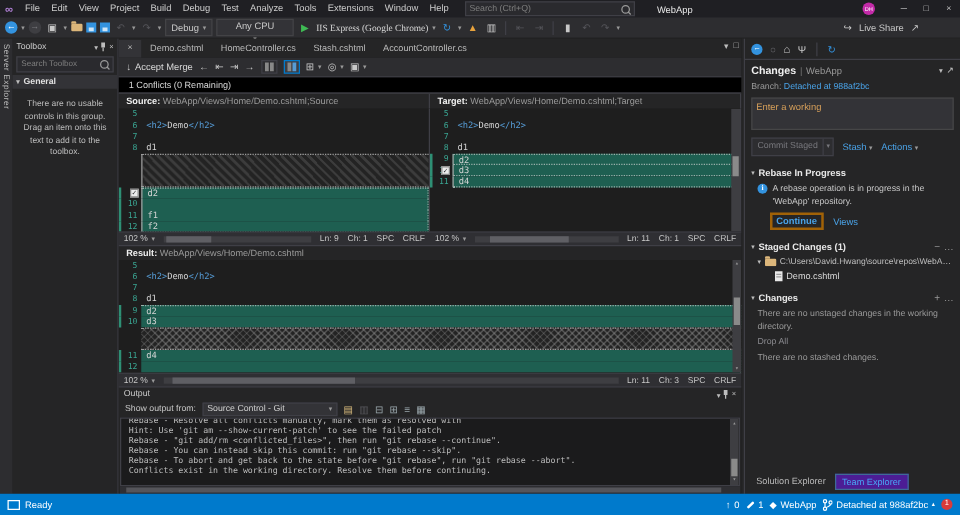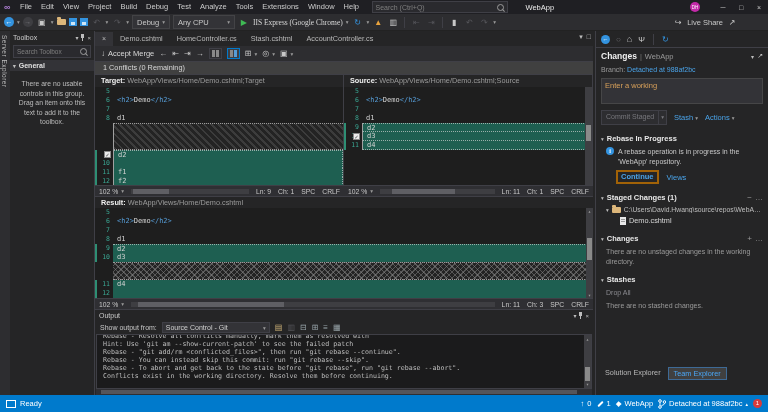--- a/index.html
+++ b/index.html
@@ -67,21 +67,21 @@
 
   #mergebar{height:15px;background:#2d2d30;border-bottom:1px solid #3f3f46;display:flex;align-items:center;
     gap:5px;font-size:7.5px;color:#d8d8d8;padding:0 6px;flex:none;}
   .mbtn{display:flex;align-items:center;gap:3px;}
   .micon{font-size:8px;color:#c8c8c8;}
   .lay{width:13px;height:11px;border:1px solid #3f3f46;display:flex;align-items:center;justify-content:center;gap:1px;box-sizing:border-box;}
   .lay i{display:block;width:3px;height:7px;background:#888;}
   .lay i.b{background:#569cd6;}
   .lay.sel{border-color:#007acc;background:#3e3e42;}
 
-  #conflictline{height:12px;line-height:12px;font-size:7.3px;color:#d8d8d8;padding-left:8px;background:#404040;flex:none;}
+  #conflictline{height:12px;line-height:12px;font-size:7.3px;color:#d8d8d8;padding-left:8px;background:#000000;flex:none;}
 
   #stheads{height:12px;display:flex;flex:none;background:#252526;border-top:1px solid #3f3f46;}
   .sthead{flex:1;font-size:7.3px;line-height:12px;padding-left:6px;white-space:nowrap;overflow:hidden;border-right:1px solid #3f3f46;}
   .sthead b{color:#f0f0f0;} .sthead span{color:#9a9a9a;}
 
   #panes{height:98px;display:flex;flex:none;}
   .pane{flex:1;background:#1e1e1e;overflow:hidden;position:relative;border-right:1px solid #3f3f46;font-family:"DejaVu Sans Mono",monospace;}
   .erow{position:relative;display:flex;height:9px;line-height:9px;font-size:7px;}
   .gut{width:15px;text-align:right;padding-right:3px;color:#3aa693;flex:none;font-size:6.5px;}
   .cod{flex:1;padding-left:4px;white-space:pre;color:#d4d4d4;box-sizing:border-box;}
@@ -159,23 +159,23 @@
   .infoc{width:8px;height:8px;border-radius:50%;background:#3393df;color:#fff;font-size:6px;line-height:8px;
     text-align:center;flex:none;font-weight:bold;font-family:"Liberation Serif",serif;}
   #ctarow{padding:4px 0 0 20px;display:flex;gap:8px;align-items:center;}
   #contbox{border:2px solid #a16207;padding:0 3px;line-height:10px;font-weight:bold;}
   #stagedfolder{display:flex;align-items:center;gap:3px;padding:3px 4px 0 10px;white-space:nowrap;overflow:hidden;}
   #stagedfolder .pth{color:#bfbfbf;font-size:6.8px;overflow:hidden;text-overflow:ellipsis;}
   #stagedfile{display:flex;align-items:center;gap:3px;padding:3px 4px 0 24px;color:#d8d8d8;font-size:7.3px;}
   .doc{width:6px;height:8px;background:#e8e8e8;position:relative;flex:none;}
   .doc::after{content:'';position:absolute;left:1px;top:2px;width:4px;height:1px;background:#9a9a9a;box-shadow:0 2px 0 #9a9a9a;}
   .emptytxt{padding:3px 8px 0 10px;color:#9a9a9a;font-size:7px;line-height:9.5px;}
-  #teamtabs{position:absolute;left:0;right:0;bottom:15px;display:flex;gap:2px;padding-left:4px;font-size:7.3px;}
+  #teamtabs{position:absolute;left:0;right:0;bottom:3px;display:flex;gap:2px;padding-left:4px;font-size:7.3px;}
   .rtab{padding:1px 5px;color:#b9b9b9;}
-  .rtab.active{color:#4aa6f5;border:1px solid #3e6a96;background:#404040;}
+  .rtab.active{color:#4aa6f5;border:1px solid #3e6a96;background:#4c1d95;}
 
   
   #statusbar{position:absolute;left:0;top:395px;width:768px;height:17px;background:#007acc;color:#fff;
     display:flex;align-items:center;font-size:7.5px;padding:0 6px;box-sizing:border-box;gap:5px;}
   #sbready{display:flex;align-items:center;gap:4px;}
   .sbbox{width:8px;height:6px;border:1px solid #fff;}
   #sbspacer{flex:1;}
   .sbitem{display:flex;align-items:center;gap:3px;}
   .pencil{width:7px;height:2px;background:#fff;transform:rotate(-45deg);border-radius:1px;}
   .branchsvg{display:block;}
@@ -211,21 +211,21 @@
     <span class="floppy"></span>
     <span class="floppy"></span>
     <span class="tbi dim">↶</span>
     <span class="chev">▾</span>
     <span class="tbi dim">↷</span>
     <span class="chev">▾</span>
     <span class="tbselect">
       <span>Debug</span>
         <span class="chev">▾</span>
     </span>
-    <span class="tbselect" style="width:52px;justify-content:space-between;">
+    <span class="tbselect" style="width:52px;justify-content:space-between;flex-direction:column;">
       <span>Any CPU</span>
         <span class="chev">▾</span>
     </span>
     <span class="mbtn">
       <span class="tbi green">▶</span>
       <span style="color:#d8d8d8;font-family:Liberation Serif, serif;">IIS Express (Google Chrome)</span>
       <span class="chev">▾</span>
     </span>
     <span class="tbi blue">↻</span>
     <span class="chev">▾</span>
@@ -321,24 +321,24 @@
       <span class="mbtn">
         <span class="micon">▣</span>
         <span class="chev">▾</span>
       </span>
     </div>
 
     <div id="conflictline">1 Conflicts (0 Remaining)</div>
 
     <div id="stheads">
       <div class="sthead">
+        <b>Source:</b> <span>WebApp/Views/Home/Demo.cshtml;Source</span>
+      </div>
+      <div class="sthead">
         <b>Target:</b> <span>WebApp/Views/Home/Demo.cshtml;Target</span>
-      </div>
-      <div class="sthead">
-        <b>Source:</b> <span>WebApp/Views/Home/Demo.cshtml;Source</span>
       </div>
     </div>
 
     <div id="panes">
       <div class="pane" id="srcpane">
           <div class="erow">
             <span class="gut">5</span>
             <span class="cod"></span>
           </div>
           <div class="erow">
@@ -604,24 +604,20 @@
     </div>
 
     <div class="section">
       <span class="tri">▾</span>
       <span class="st">Changes</span>
       <span class="ic">+</span>
       <span class="ic">…</span>
     </div>
     <div class="emptytxt">There are no unstaged changes in the working directory.</div>
 
-    <div class="section">
-      <span class="tri">▾</span>
-      <span class="st">Stashes</span>
-    </div>
     <div class="emptytxt" style="color:#8a8a8f;">Drop All</div>
     <div class="emptytxt">There are no stashed changes.</div>
 
     <div id="teamtabs">
         <span class="rtab">Solution Explorer</span>
         <span class="rtab active">Team Explorer</span>
       </div>
   </div>
 
   <div id="statusbar">

